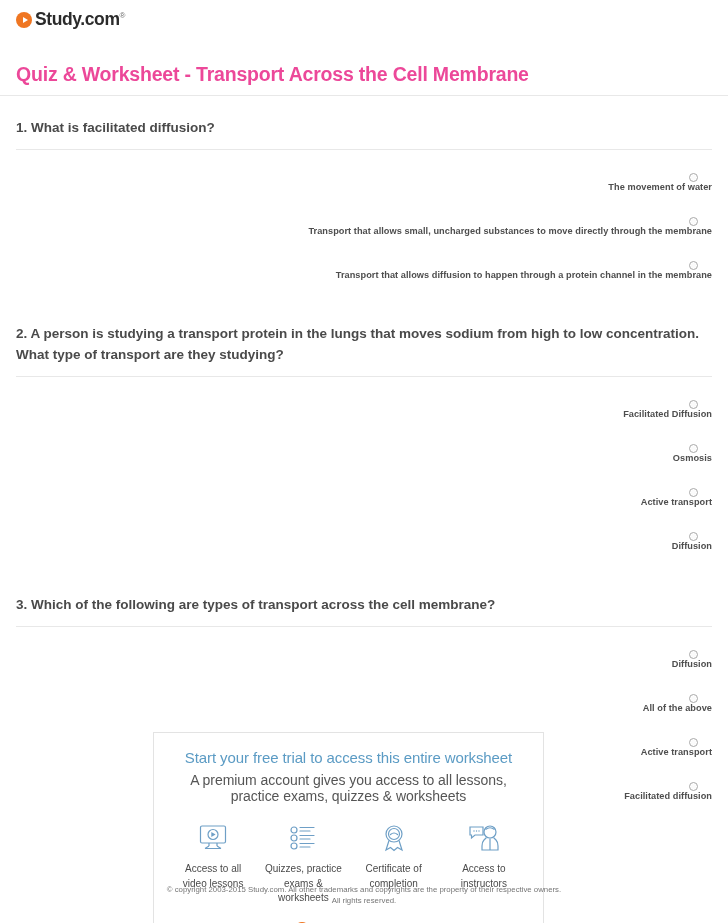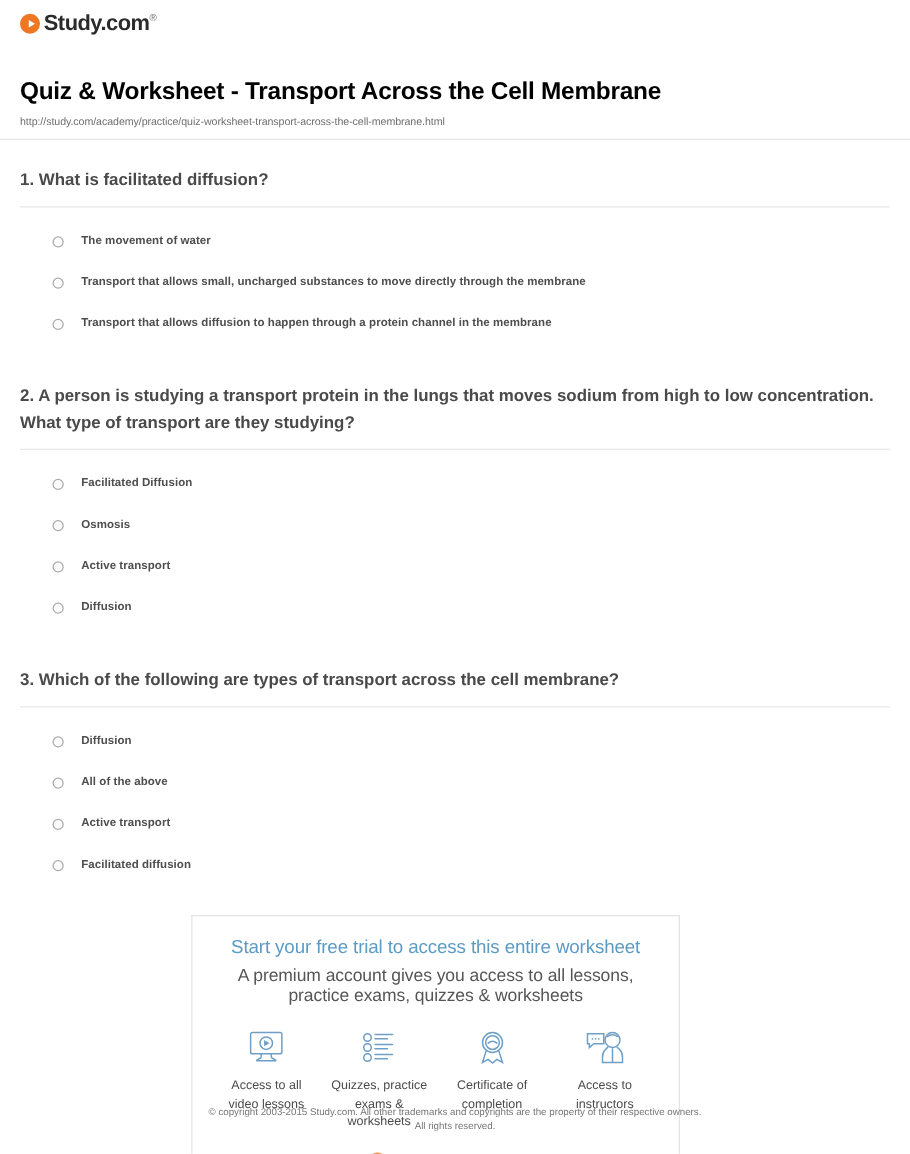--- a/index.html
+++ b/index.html
@@ -57,21 +57,21 @@
     color: #6b6b6b;
   }
 
   
   .title-wrap {
     padding: 34px 16px 0 16px;
   }
   .page-title {
     font-size: 19.5px;
     font-weight: bold;
-    color: #000000;
+    color: #ec4899;
     letter-spacing: -0.2px;
     margin: 0;
     line-height: 1.2;
   }
   .page-url {
     font-size: 8.5px;
     color: #6e6e6e;
     margin-top: 7px;
     letter-spacing: -0.05px;
   }
@@ -98,20 +98,21 @@
   .answer-list {
     list-style: none;
     margin: 0;
     padding: 14px 0 14px 26px;
   }
   .answer-item {
     display: flex;
     align-items: flex-end;
     padding: 7px 0 7px 0;
     margin-bottom: 8px;
+    flex-direction: column;
   }
   .answer-item:last-child { margin-bottom: 0; }
   .radio {
     width: 9px; height: 9px;
     border-radius: 50%;
     border: 1px solid #a9a9a9;
     background: #fbfbfb;
     flex: none;
     margin-top: 2px;
     margin-right: 14px;
@@ -206,21 +207,20 @@
 
 <div class="header">
   <div class="logo">
     <span class="logo-mark"></span>
     <span class="logo-text"><span>Study.com</span><span class="tm">®</span></span>
   </div>
 </div>
 
 <div class="title-wrap">
   <h1 class="page-title">Quiz &amp; Worksheet - Transport Across the Cell Membrane</h1>
-  <div class="page-url">http://study.com/academy/practice/quiz-worksheet-transport-across-the-cell-membrane.html</div>
 </div>
 <div class="rule rule-top"></div>
 
 <div class="questions">
 
   <div class="question-block">
     <div class="question-text">1. What is facilitated diffusion?</div>
     <div class="rule"></div>
     <ul class="answer-list">
       <li class="answer-item">

